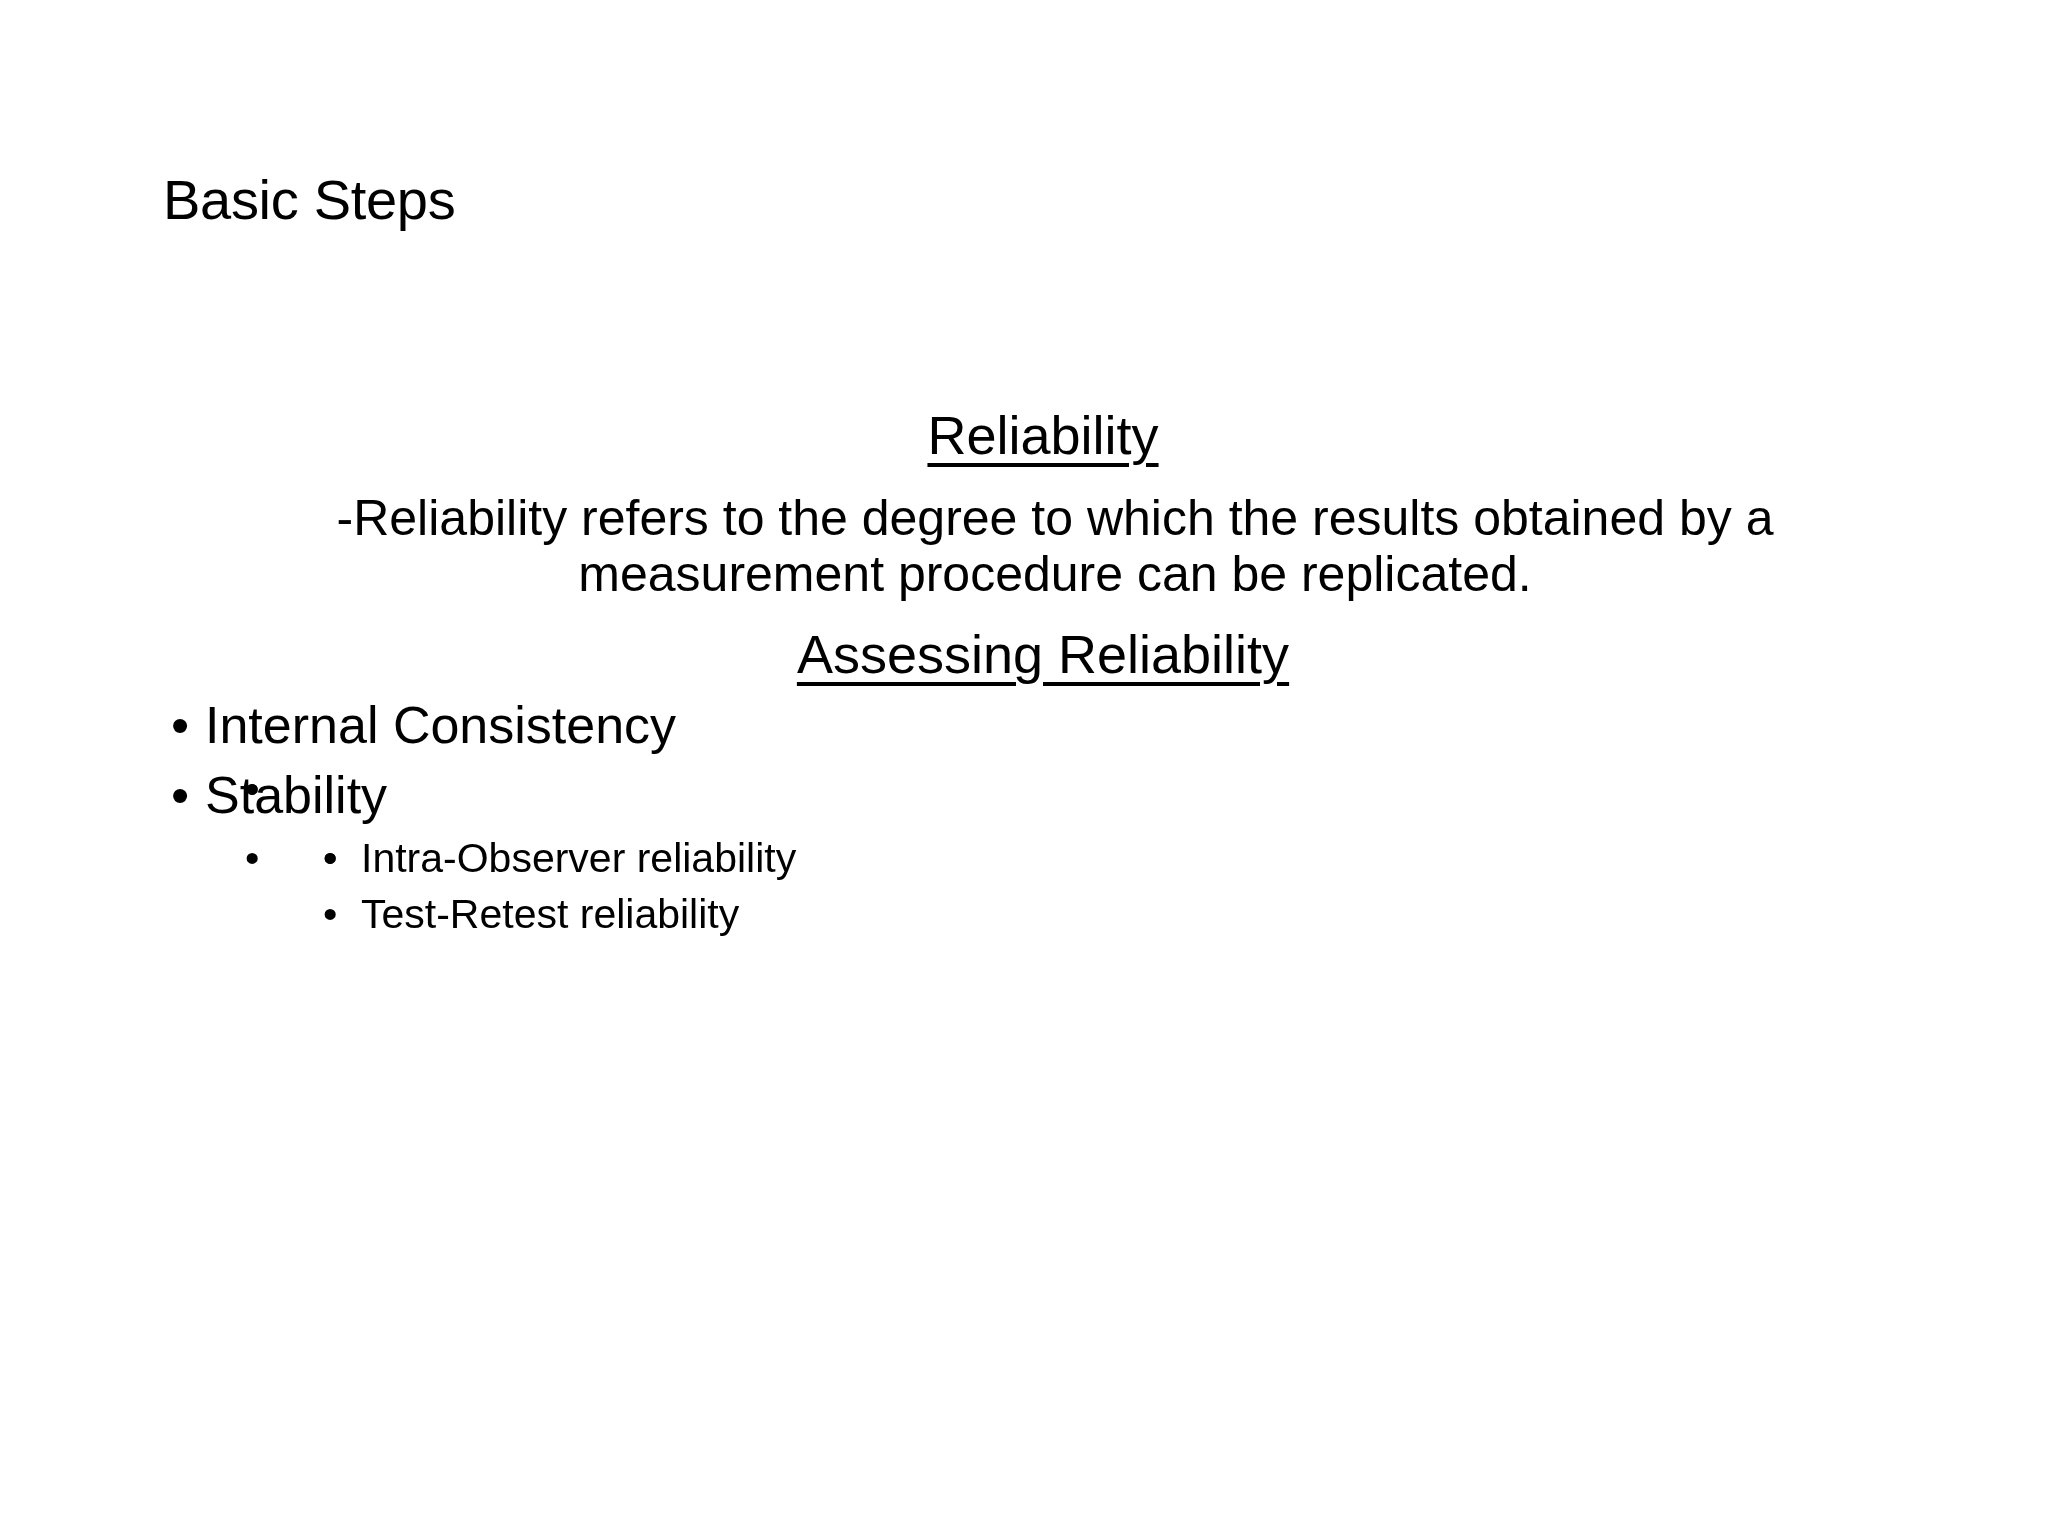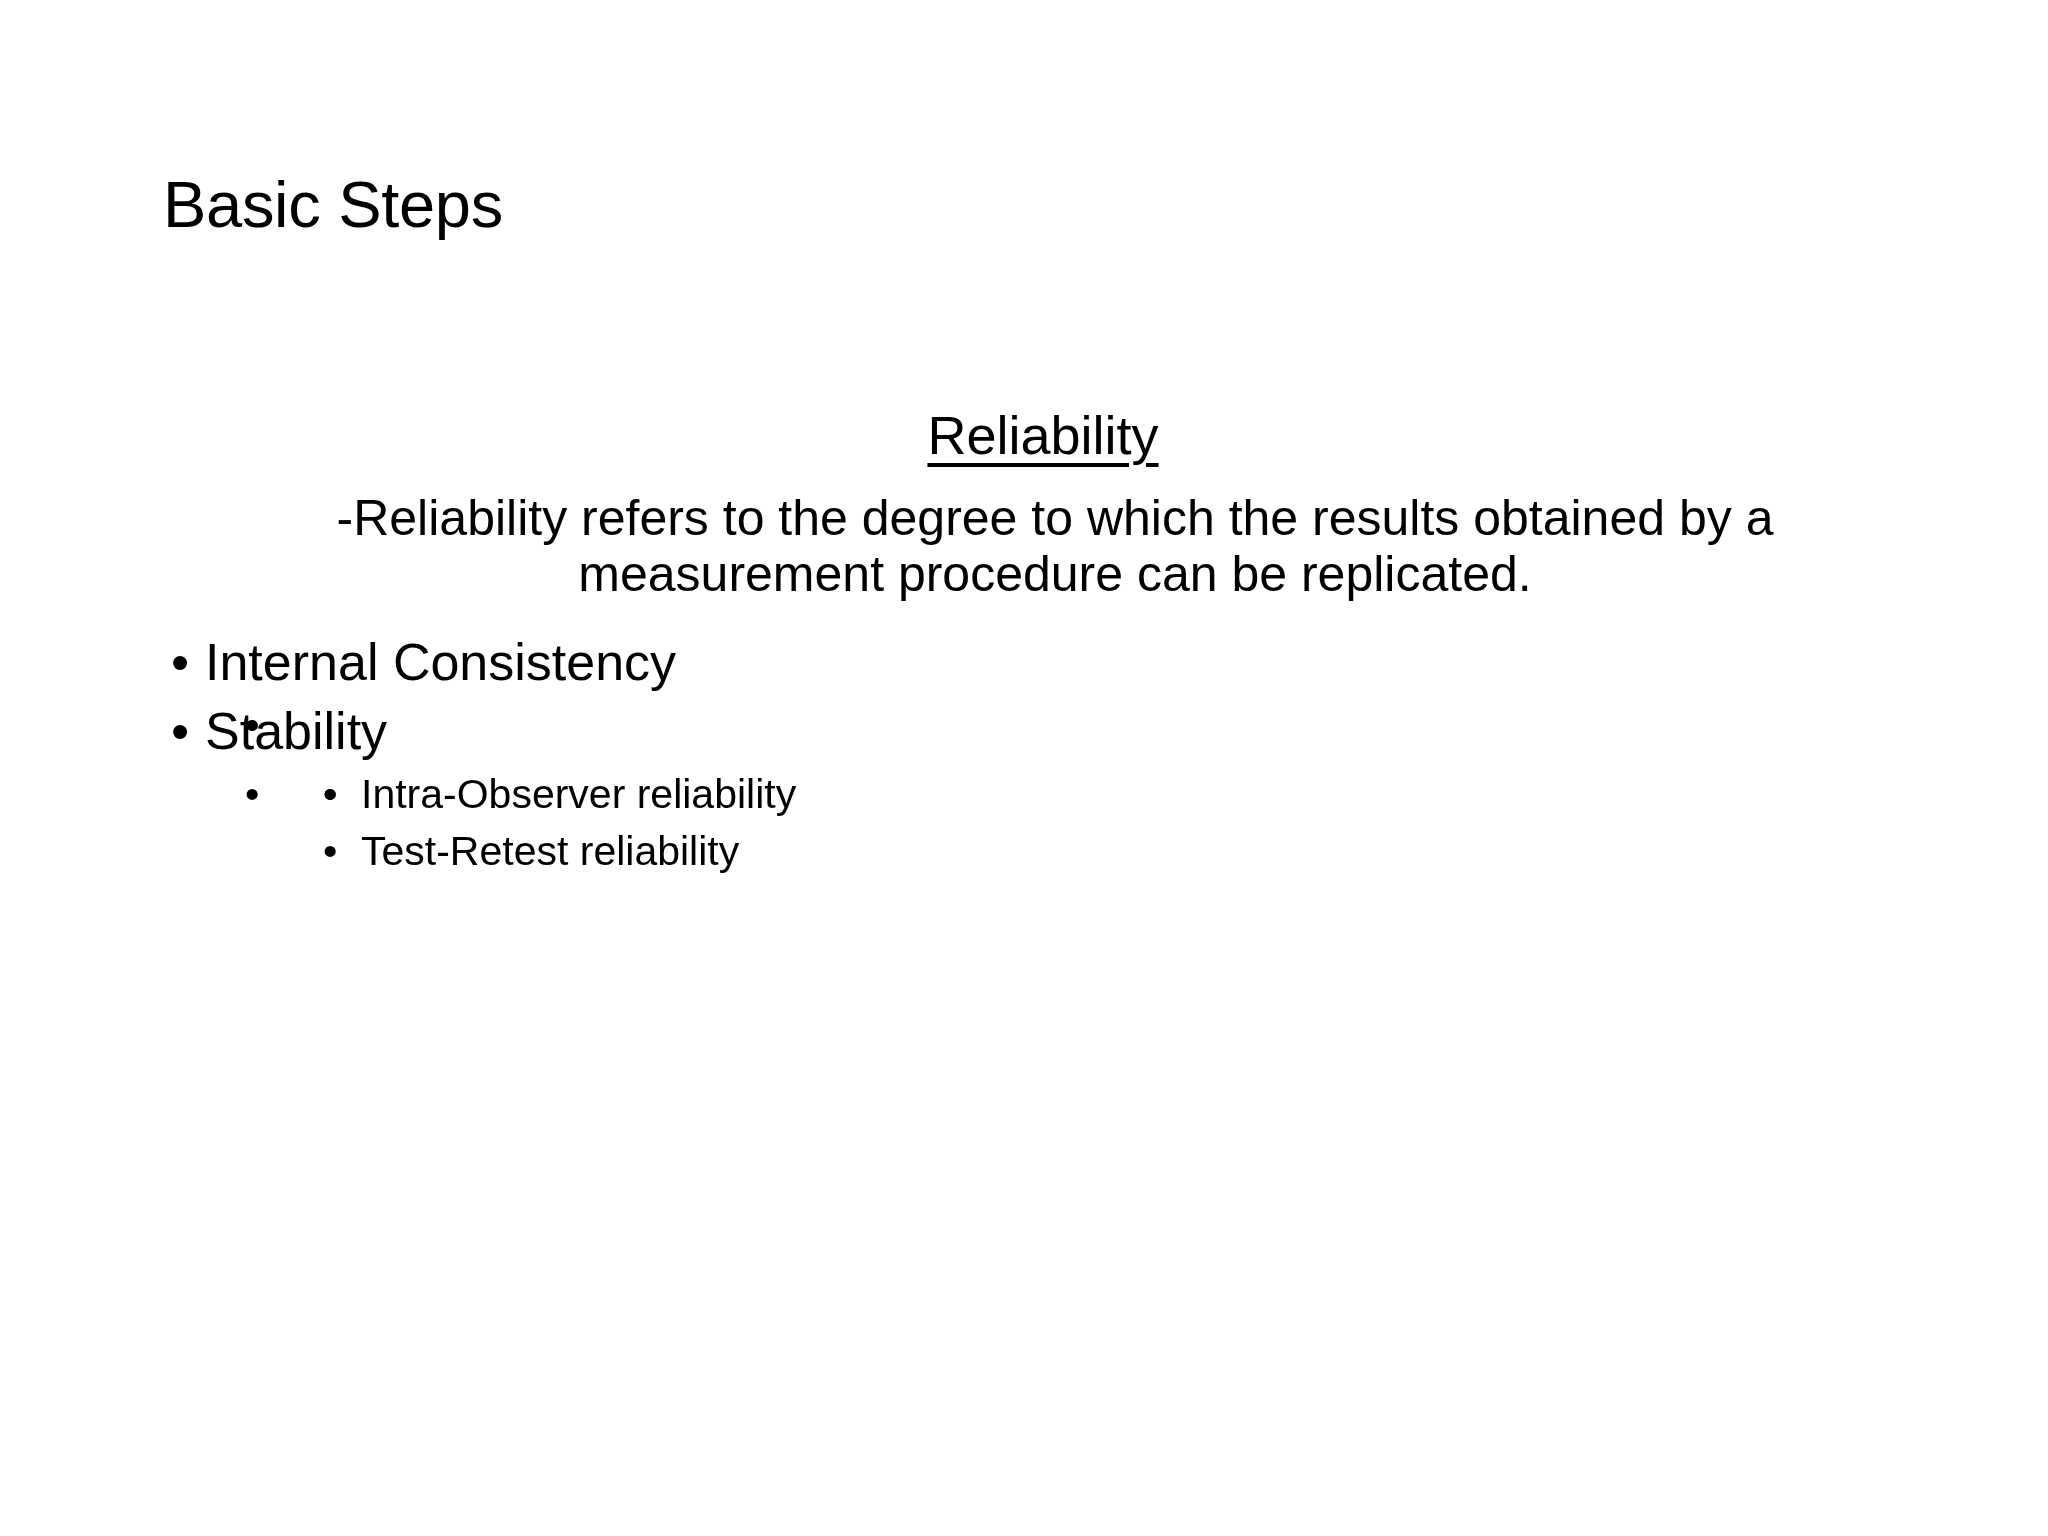--- a/index.html
+++ b/index.html
@@ -23,21 +23,21 @@
     background: #ffffff;
     box-sizing: border-box;
   }
 
   
   #slide-title {
     position: absolute;
     left: 163px;
     top: 170px;
     width: 1760px;
-    font-size: 65px;
+    font-size: 56px;
     line-height: 1.08;
     font-weight: 400;
     letter-spacing: -0.3px;
     color: #000000;
     white-space: nowrap;
   }
 
   
   #slide-body {
     position: absolute;
@@ -132,20 +132,23 @@
   <div id="slide-body">
 
     <div class="blk">
       <div class="heading"><span class="u">Reliability</span></div>
 
       <div class="para">-Reliability refers to the degree to which the results obtained by a measurement procedure can be replicated.</div>
     </div>
 
     <div class="spacer-sm"></div>
 
+    <div class="blk">
+      <div class="heading"><span class="u">Assessing Reliability</span></div>
+    </div>
 
     <div id="bullet-list">
 
       <div class="lvl1">
         <span class="dot">•</span>
         <span>Internal Consistency</span>
       </div>
 
       <div class="lvl2">
         <span class="dot">•</span>

